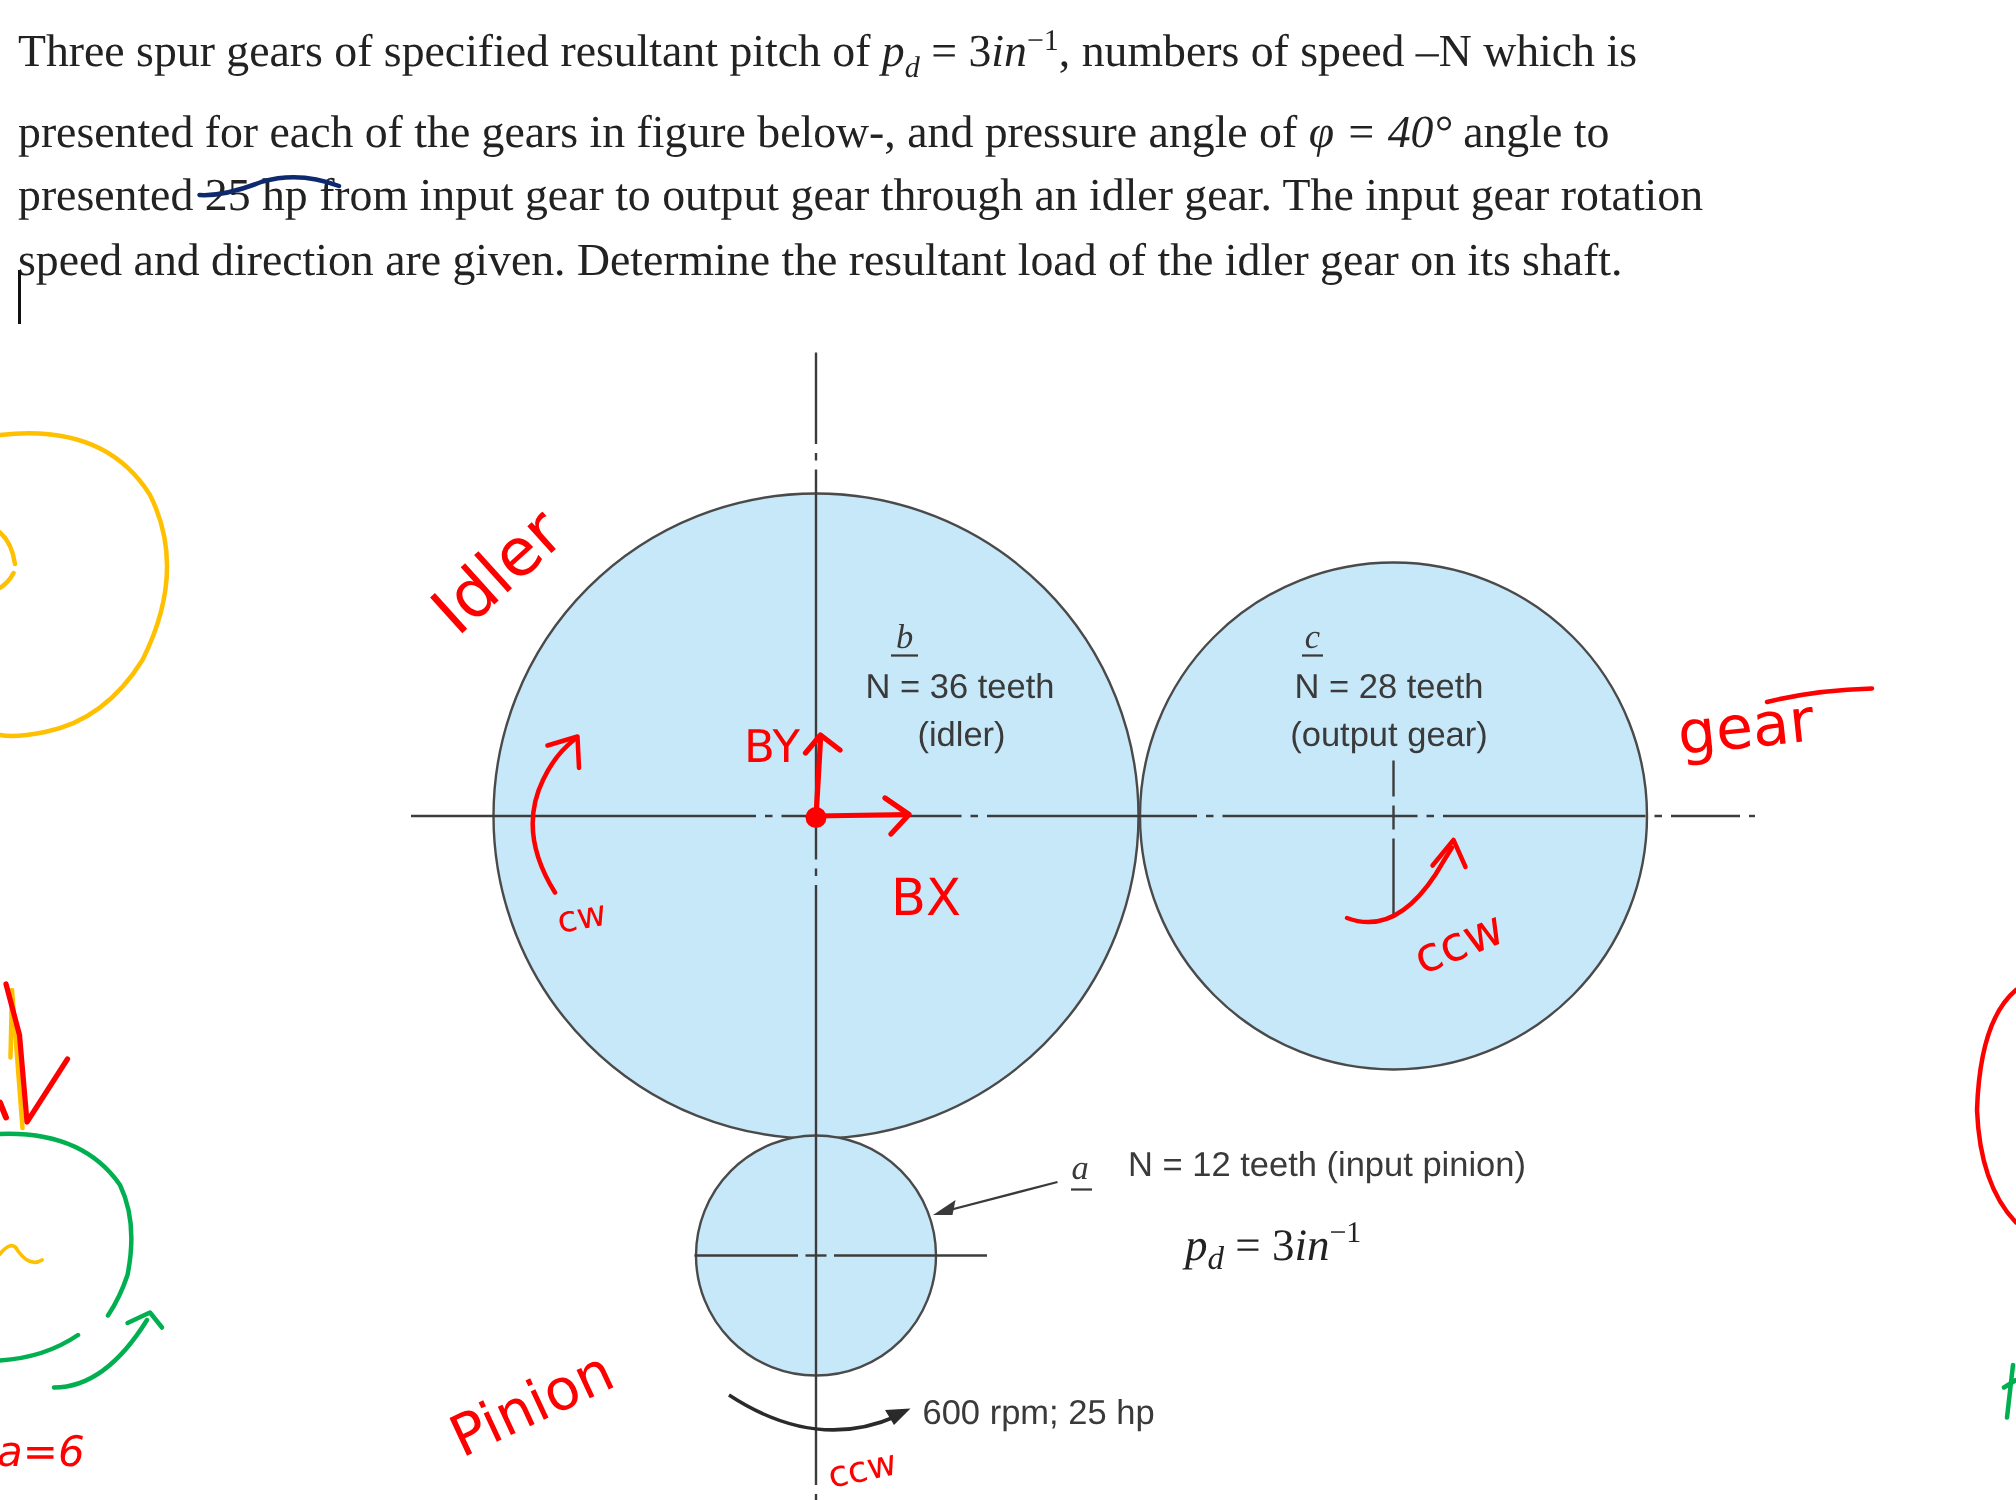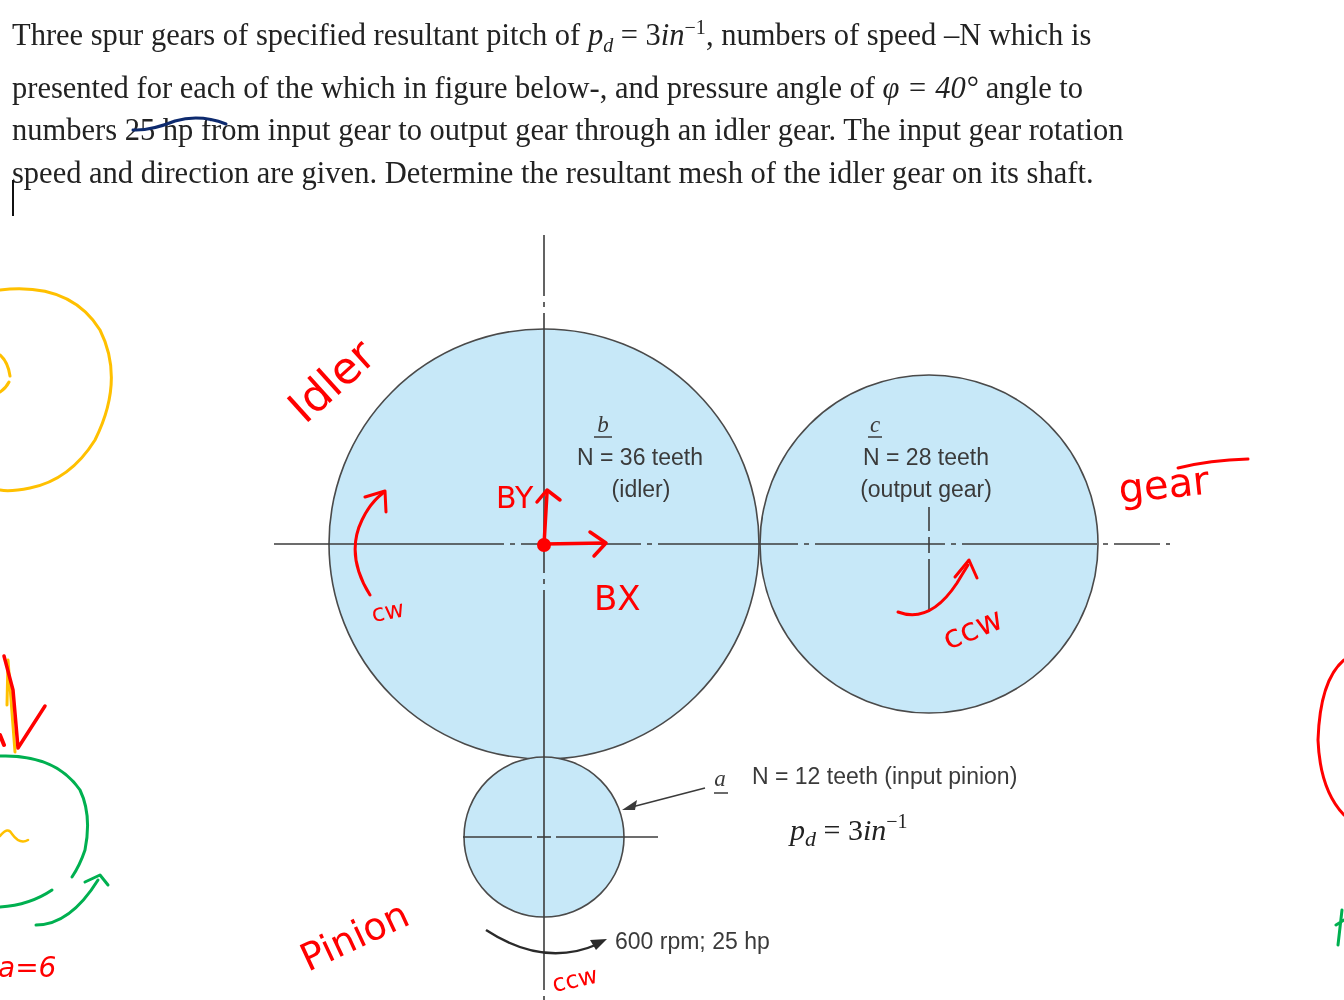--- a/index.html
+++ b/index.html
@@ -23,23 +23,23 @@
   .lbl-it { font-family: "Liberation Serif", "DejaVu Serif", serif; font-style: italic; }
   .mathlbl { font-family: "Liberation Serif", "DejaVu Serif", serif; font-size: 30px; fill: #222; }
   .ink { fill: none; stroke-linecap: round; stroke-linejoin: round; }
   .ink-text { font-family: "DejaVu Sans", sans-serif; }
 </style>
 </head>
 <body>
 
 <div class="problem">
   <span class="line"><span>Three spur gears of specified resultant pitch of </span><span class="math"><span>p</span><sub style="font-size:20px">d</sub></span><span> = 3</span><span class="math">in</span><sup style="font-size:20px">−1</sup><span>, numbers of speed –N which is</span></span>
-  <span class="line"><span>presented for each of the which in figure below-, and pressure angle of </span><span class="math">φ = 40°</span><span> angle to</span></span>
-  <span class="line"><span>numbers </span><span>25 hp</span><span> from input gear to output gear through an idler gear. The input gear rotation</span></span>
-  <span class="line"><span>speed and direction are given. Determine the resultant mesh of the idler gear on its shaft.</span></span>
+  <span class="line"><span>presented for each of the gears in figure below-, and pressure angle of </span><span class="math">φ = 40°</span><span> angle to</span></span>
+  <span class="line"><span>presented </span><span>25 hp</span><span> from input gear to output gear through an idler gear. The input gear rotation</span></span>
+  <span class="line"><span>speed and direction are given. Determine the resultant load of the idler gear on its shaft.</span></span>
 </div>
 <div class="caret"></div>
 
 <svg class="figure" width="1344" height="1000" viewBox="0 0 1344 1000">
 
   <path class="ink" d="M133 130 Q150 131 175 121 Q200 114 226 124" stroke="#0d2a6e" stroke-width="3"></path>
 
   <circle cx="544" cy="544" r="215" fill="#c7e8f8" stroke="#4a4a4a" stroke-width="1.6"></circle>
   <circle cx="929" cy="544" r="169" fill="#c7e8f8" stroke="#4a4a4a" stroke-width="1.6"></circle>
   <circle cx="544" cy="837" r="80" fill="#c7e8f8" stroke="#4a4a4a" stroke-width="1.6"></circle>

